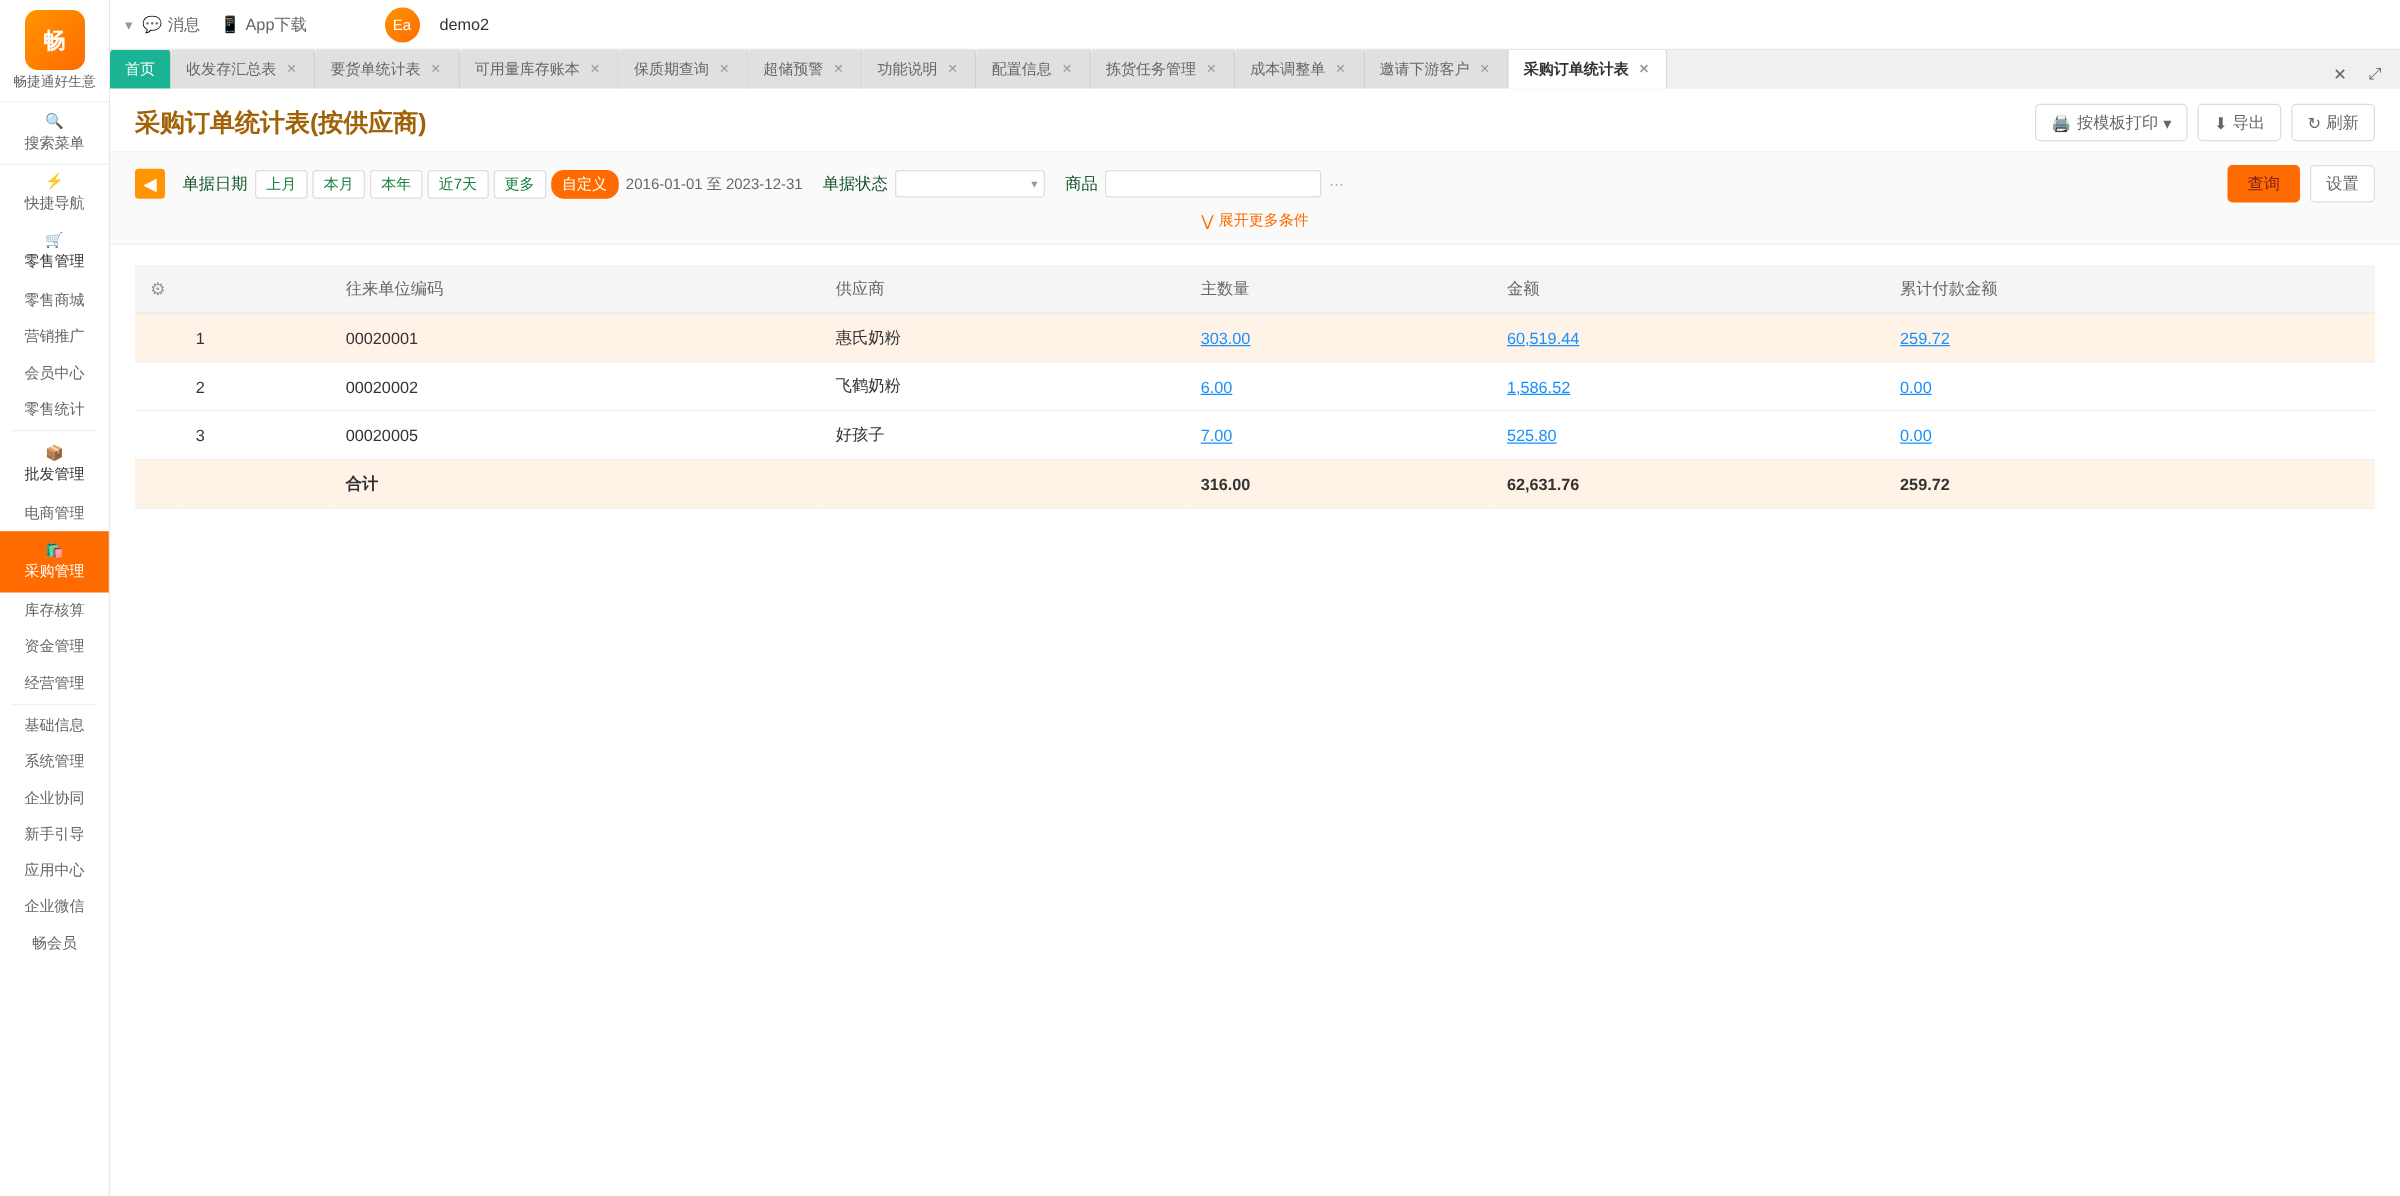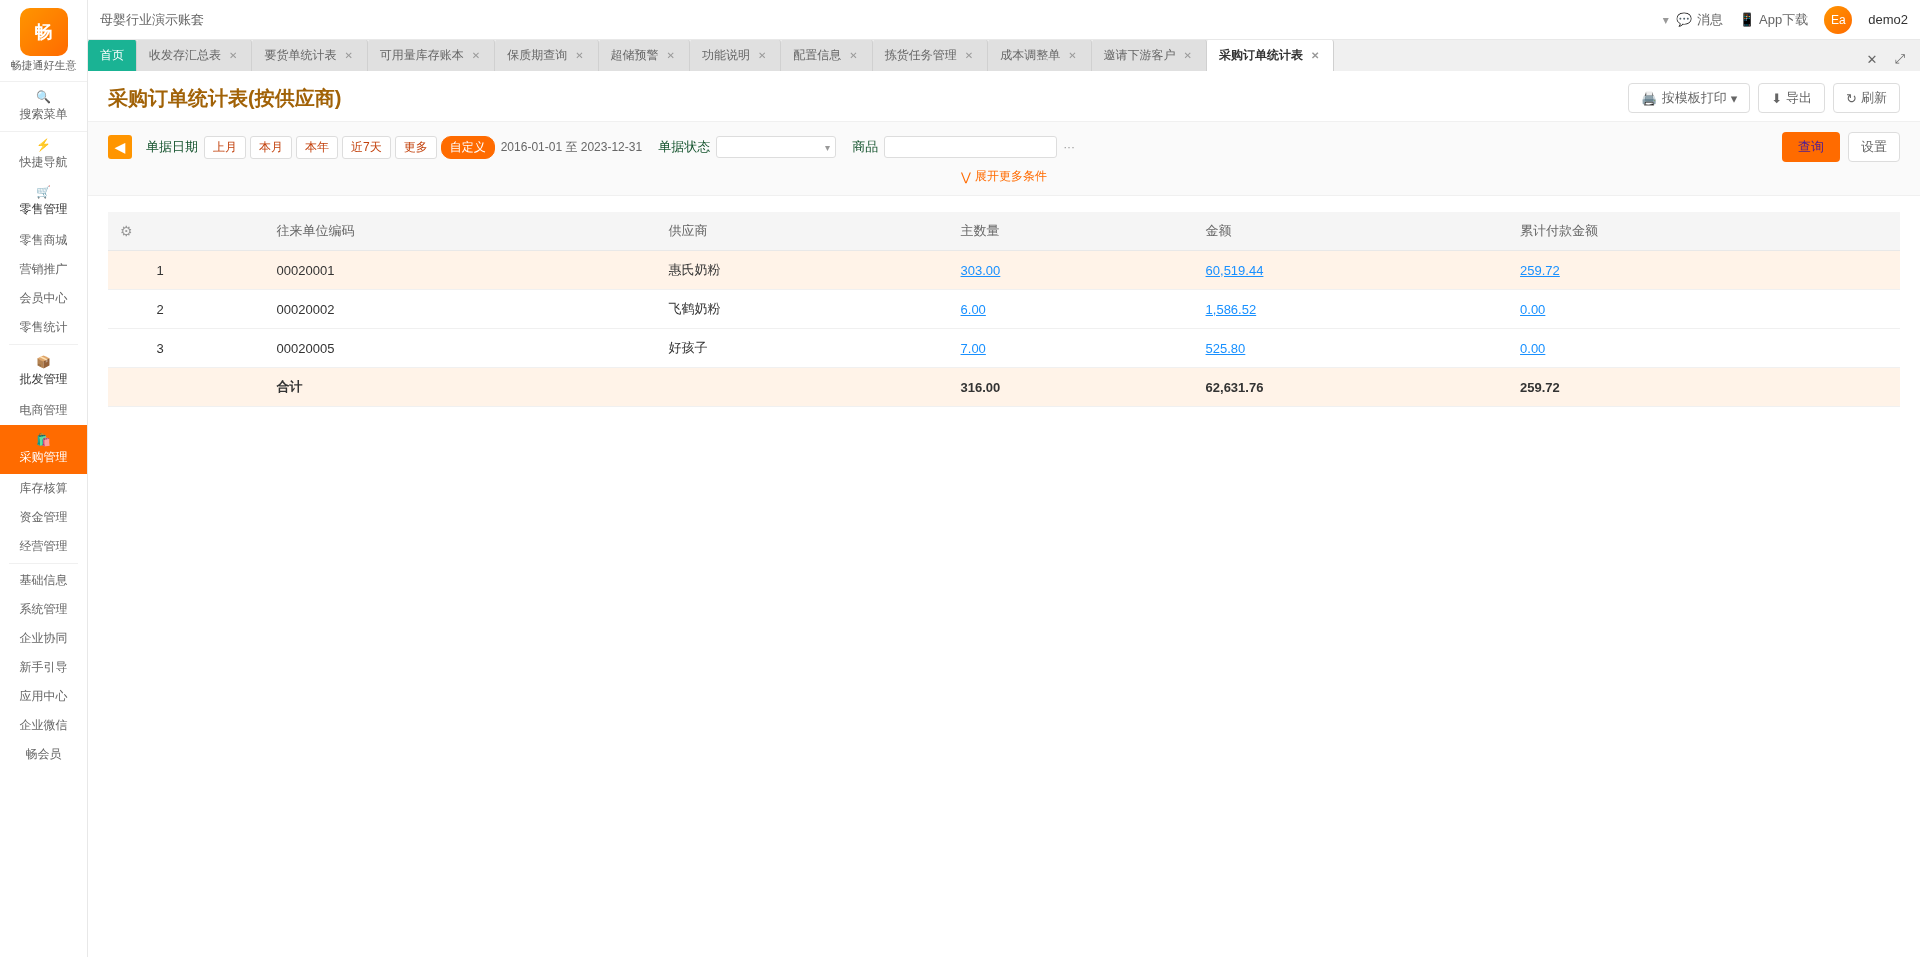--- a/index.html
+++ b/index.html
@@ -17,46 +17,46 @@
     .sidebar-divider { width: 80%; height: 1px; background: #f0f0f0; margin: 2px auto; }
 
     
     .main-content { margin-left: 88px; display: flex; flex-direction: column; height: 100vh; }
 
     
     .top-bar { height: 40px; background: #fff; border-bottom: 1px solid #e8e8e8; display: flex; align-items: center; padding: 0 12px; gap: 8px; }
     .top-bar-title { color: #666; font-size: 13px; flex: 1; }
     .top-bar-actions { display: flex; align-items: center; gap: 16px; }
     .top-bar-action { display: flex; align-items: center; gap: 4px; color: #666; cursor: pointer; font-size: 13px; }
-    .user-avatar { width: 28px; height: 28px; border-radius: 50%; background: linear-gradient(135deg, #ff9500, #ff6b00); display: flex; align-items: center; justify-content: center; color: white; font-size: 12px; cursor: pointer; }
+    .user-avatar { width: 28px; height: 28px; border-radius: 50%; background: linear-gradient(135deg, #ff9500, #ff6b00); display: flex; align-items: center; justify-content: center; color: white; font-size: 12px; cursor: pointer; margin-left: 46px; }
 
     
     .tabs-bar { height: 31px; background: #f0f0f0; display: flex; align-items: flex-end; overflow: hidden; }
     .tab { height: 32px; padding: 0 12px; display: flex; align-items: center; gap: 6px; cursor: pointer; font-size: 12px; color: #666; background: #e0e0e0; border-right: 1px solid #d0d0d0; border-radius: 4px 4px 0 0; white-space: nowrap; }
     .tab.active { background: #fff; color: #333; font-weight: 700; }
     .tab.home { background: #1ab394; color: #fff; }
     .tab-close { font-size: 10px; color: #999; cursor: pointer; padding: 1px 2px; border-radius: 2px; }
     .tabs-controls { margin-left: auto; display: flex; align-items: center; gap: 4px; padding: 0 8px; }
     .tabs-control-btn { width: 24px; height: 24px; display: flex; align-items: center; justify-content: center; cursor: pointer; color: #666; border-radius: 3px; }
 
     
     .page-container { flex: 1; background: #fff; overflow: auto; padding: 0; }
     .page-header { padding: 12px 20px 8px; display: flex; align-items: center; justify-content: space-between; border-bottom: 1px solid #f0f0f0; }
     .page-title { font-size: 20px; font-weight: bold; color: #a16207; }
     .page-actions { display: flex; align-items: center; gap: 8px; }
-    .btn-primary { background: #ff6b00; color: #4c1d95; border: none; padding: 6px 16px; border-radius: 4px; cursor: pointer; font-size: 13px; }
+    .btn-primary { background: #ff6b00; color: #7f1d1d; border: none; padding: 6px 16px; border-radius: 4px; cursor: pointer; font-size: 13px; }
     .btn-default { background: #fff; color: #666; border: 1px solid #ddd; padding: 5px 12px; border-radius: 4px; cursor: pointer; font-size: 13px; display: flex; align-items: center; gap: 4px; }
 
     
     .filter-area { padding: 10px 20px; background: #fafafa; border-bottom: 1px solid #f0f0f0; }
     .filter-row { display: flex; align-items: center; gap: 16px; flex-wrap: wrap; }
     .filter-item { display: flex; align-items: center; gap: 6px; font-size: 13px; }
     .filter-label { color: #14532d; white-space: nowrap; }
     .filter-date-btns { display: flex; gap: 4px; }
-    .date-btn { padding: 2px 8px; border: 1px solid #ddd; border-radius: 3px; cursor: pointer; font-size: 12px; color: #c2410c; background: #fff; }
+    .date-btn { padding: 2px 8px; border: 1px solid #ddd; border-radius: 3px; cursor: pointer; font-size: 12px; color: #15803d; background: #fff; }
     .date-btn.custom { background: #ff6b00; color: #fff; border-color: #ff6b00; border-radius: 10px; }
     .date-range { color: #666; font-size: 12px; }
     .filter-select { border: 1px solid #ddd; border-radius: 3px; padding: 3px 24px 3px 8px; font-size: 12px; color: #333; background: #fff; cursor: pointer; appearance: none; position: relative; min-width: 120px; }
     .select-wrapper { position: relative; display: inline-flex; align-items: center; }
     .select-wrapper::after { content: '▾'; position: absolute; right: 6px; color: #999; pointer-events: none; font-size: 10px; }
     .filter-input { border: 1px solid #ddd; border-radius: 3px; padding: 3px 8px; font-size: 12px; color: #333; background: #fff; min-width: 120px; }
     .more-btn { color: #999; font-size: 12px; cursor: pointer; }
     .expand-btn { display: flex; align-items: center; gap: 4px; color: #ff6b00; font-size: 12px; cursor: pointer; justify-content: center; margin-top: 6px; }
     .collapse-toggle { width: 24px; height: 24px; background: #ff9500; border-radius: 3px; display: flex; align-items: center; justify-content: center; cursor: pointer; color: #fff; font-size: 14px; margin-right: 8px; }
 
@@ -151,21 +151,20 @@
     <span>企业微信</span>
   </div>
   <div class="sidebar-nav-label">
     <span>畅会员</span>
   </div>
 </div>
 
 <div class="main-content">
 
   <div class="top-bar">
-    <div class="top-bar-title">母婴行业演示账套</div>
     <span style="color:#999; font-size:12px;">▾</span>
     <div class="top-bar-actions">
       <div class="top-bar-action">
         <span>💬</span>
         <span>消息</span>
       </div>
       <div class="top-bar-action">
         <span>📱</span>
         <span>App下载</span>
       </div>

